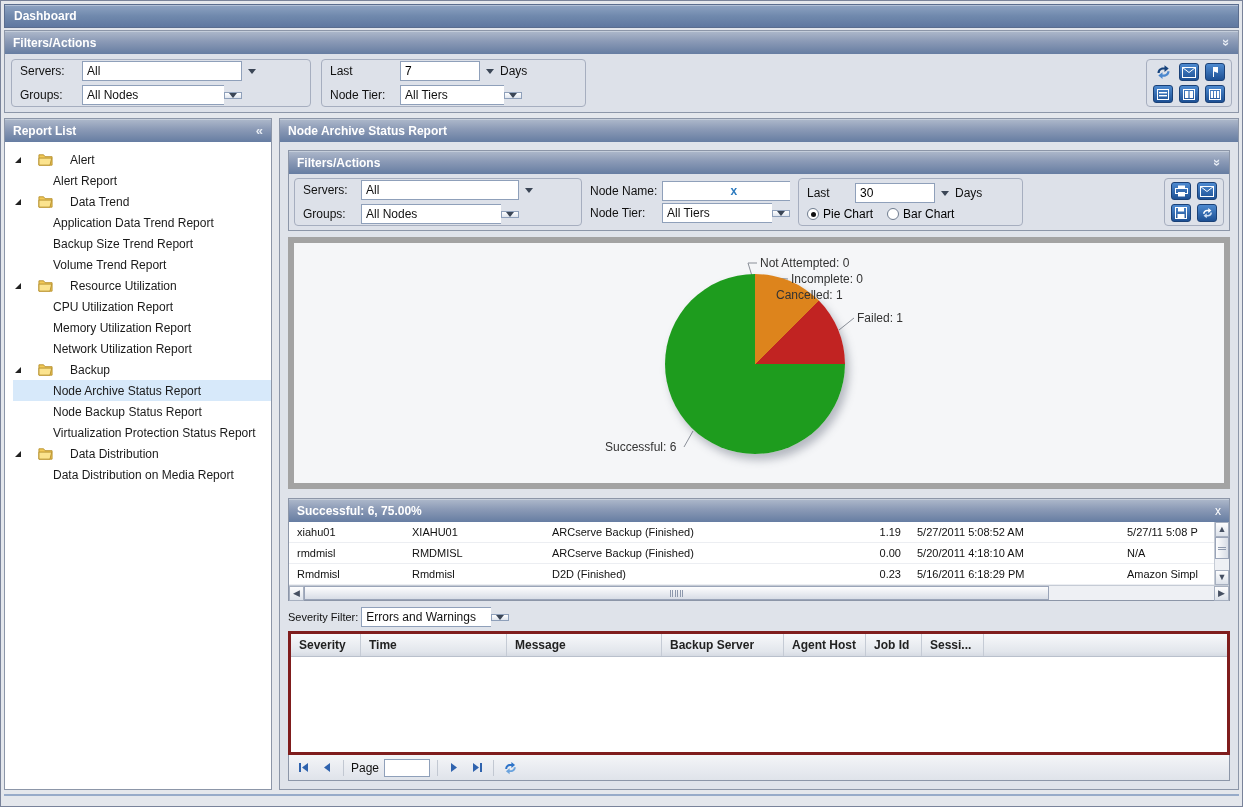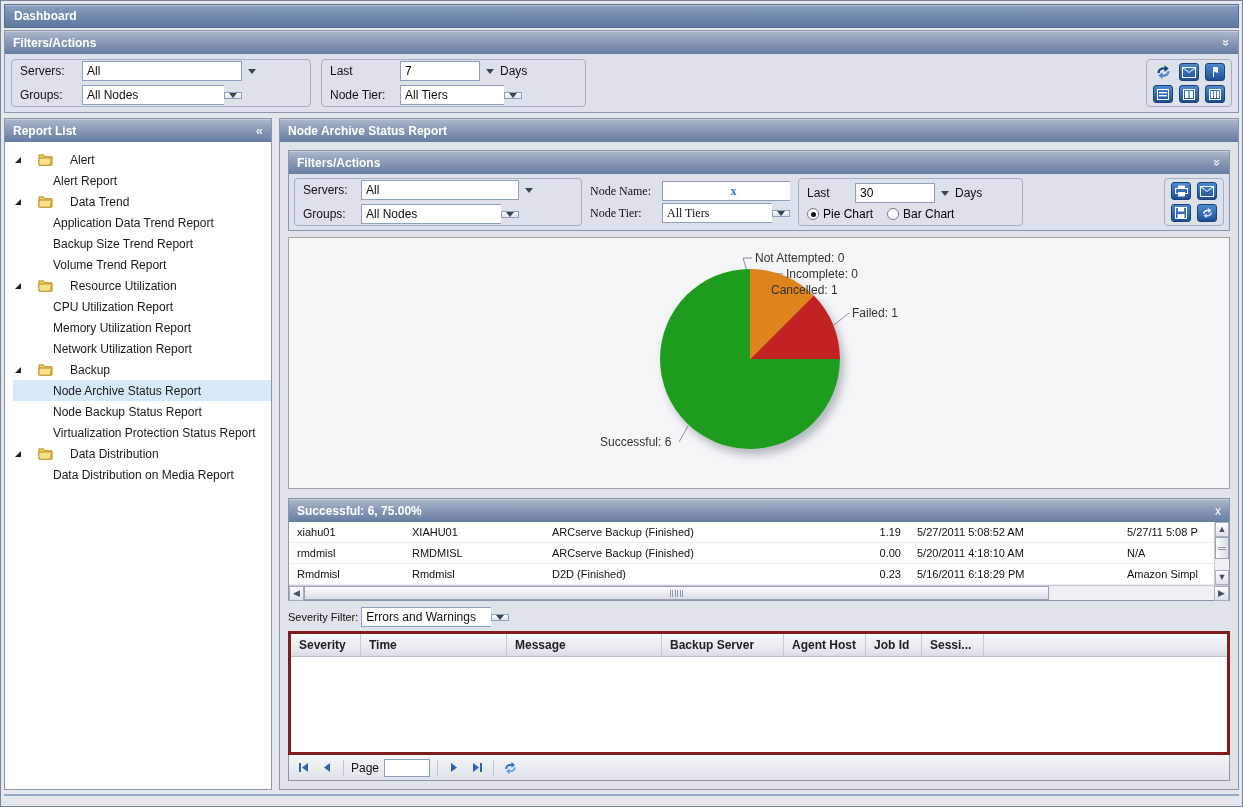--- a/index.html
+++ b/index.html
@@ -57,21 +57,21 @@
 
   .if-body { height:56px; display:flex; gap:8px; padding:4px 5px; align-items:stretch; }
   .if-body .flabel1 { width:58px; font-size:12px; }
   .if-body .fval1 { width:158px; }
   .if-body .flabel2 { width:72px; font-size:12px; }
   .if-body .fval2 { width:128px; }
   .clear-x { color:#2d7bbf; font-weight:bold; font-size:12px; padding:0 4px; cursor:pointer; }
   .rlabel { font-size:12px; margin-right:14px; display:flex; align-items:center; }
 
   
-  .chart-box { margin-top:6px; height:252px; border:1px solid #a3a3a3; background:#f5f6f8; position:relative; overflow:hidden; }
+  .chart-box { margin-top:6px; height:252px; border:6px solid #a3a3a3; background:#f5f6f8; position:relative; overflow:hidden; }
   .pie { position:absolute; left:371px; top:31px; width:180px; height:180px; border-radius:50%; box-shadow:4px 6px 9px rgba(60,70,90,.35); }
   .pie-label { position:absolute; font-size:12px; color:#333; white-space:nowrap; }
   .leader { position:absolute; left:0; top:0; pointer-events:none; }
 
   
   .archive-panel { margin-top:9px; border:1px solid #8c96a8; background:#fff; }
   .tbl-hd-row { display:flex; background:linear-gradient(#f7f8fa,#e2e6ec 80%,#d6dbe3); border-bottom:1px solid #b9c0cc; }
   .th { height:22px; font-size:12px; font-weight:bold; color:#222; display:flex; align-items:center; padding:0 8px; border-right:1px solid #c5cbd5; overflow:hidden; white-space:nowrap; flex-shrink:0; cursor:pointer; }
   .tr { display:flex; height:21px; border-bottom:1px solid #eceef2; background:#fff; }
   .td { font-size:11px; color:#111; display:flex; align-items:center; padding:1px 8px; overflow:hidden; white-space:nowrap; flex-shrink:0; }
@@ -292,21 +292,21 @@
               <div class="frow" style="height:21px;">
                 <span class="flabel flabel1">Groups:</span>
                 <span class="combo fval1" style="display:flex;">
                   <span class="tbox" style="flex:1;">All Nodes</span>
                   <span class="dd-btn">
                       <span class="tri-dn"></span>
                     </span>
                 </span>
               </div>
             </div>
-            <div style="display:flex;flex-direction:column;gap:1px;justify-content:center;font-family:Liberation Serif, serif;">
+            <div style="display:flex;flex-direction:column;gap:1px;justify-content:center;">
               <div class="frow" style="height:21px;">
                 <span class="flabel flabel2">Node Name:</span>
                 <span class="combo fval2" style="display:flex;">
                   <span class="tbox" style="flex:1;border-right:none;"></span>
                   <span class="tbox clear-x" style="border-left:none;">x</span>
                 </span>
               </div>
               <div class="frow" style="height:21px;">
                 <span class="flabel flabel2">Node Tier:</span>
                 <span class="combo fval2" style="display:flex;">

